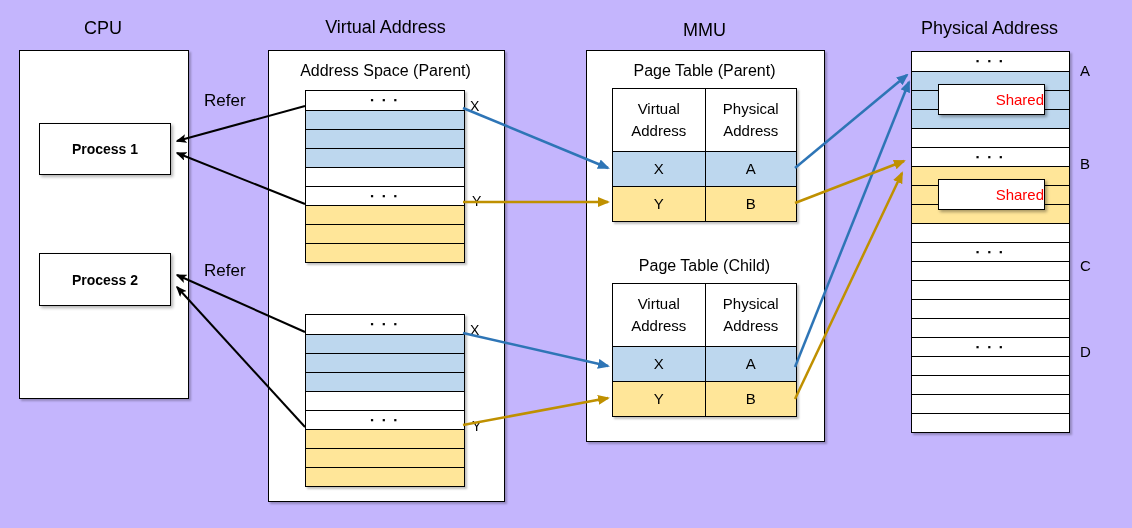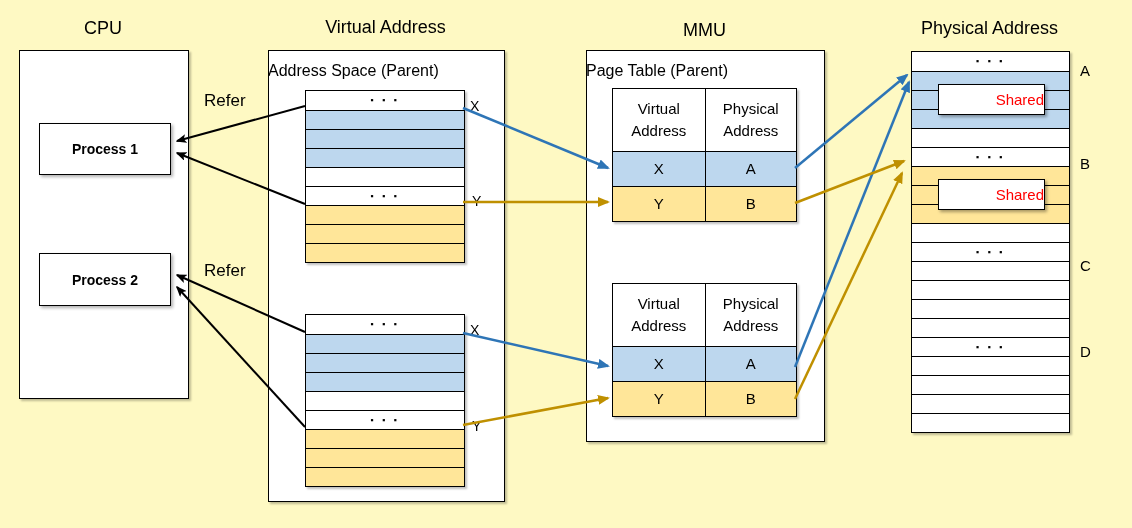--- a/index.html
+++ b/index.html
@@ -5,28 +5,28 @@
   :root{
     --blue-fill:#BDD7EE;
     --yellow-fill:#FFE699;
     --blue-arrow:#2E75B6;
     --yellow-arrow:#BF9000;
     --shared-red:#FF0000;
     --line:#000000;
   }
   html,body{margin:0;padding:0;background:#fff;}
   body{font-family:"Liberation Sans","DejaVu Sans",sans-serif;color:#000;}
-  #canvas{position:relative;width:1132px;height:528px;background:#fef9c3;overflow:hidden;}
+  #canvas{position:relative;width:1132px;height:528px;background:#c4b5fd;overflow:hidden;}
 
   .abs{position:absolute;}
   .title{font-size:18px;text-align:center;white-space:nowrap;}
   .outline-box{border:1.6px solid var(--line);background:#fff;box-shadow:2px 2px 2px rgba(0,0,0,0.25);}
   .small-box{border:1.5px solid var(--line);background:#fff;box-shadow:2px 2px 3px rgba(0,0,0,0.3);
              display:flex;align-items:center;justify-content:center;font-size:14px;}
-  .section-label{font-size:16px;white-space:nowrap;}
+  .section-label{font-size:16px;text-align:center;white-space:nowrap;}
   .refer{font-size:17px;white-space:nowrap;}
 
   
   .mstack{position:absolute;border:1.6px solid var(--line);background:#fff;box-shadow:2px 2px 2px rgba(0,0,0,0.25);}
   .mrow{height:19px;box-sizing:border-box;display:flex;align-items:center;justify-content:center;}
   .mrow + .mrow{border-top:1.4px solid var(--line);}
   .mrow-blue{background:var(--blue-fill);}
   .mrow-yellow{background:var(--yellow-fill);}
   .mrow-white,.mrow-dots{background:#fff;}
   .dots{font-size:9px;letter-spacing:3px;line-height:1;color:#000;}
@@ -121,20 +121,21 @@
   <div class="abs outline-box" style="left:586px;top:50px;width:237px;height:390px;"></div>
   <div class="abs section-label" style="left:586px;top:62px;width:237px;">Page Table (Parent)</div>
   <div class="pt-table" style="left:612px;top:88px;width:183px;">
     <div class="pt-cell pt-head">Virtual Address</div>
     <div class="pt-cell pt-head pt-col2">Physical Address</div>
     <div class="pt-cell pt-data pt-row2 pt-blue">X</div>
     <div class="pt-cell pt-data pt-row2 pt-col2 pt-blue">A</div>
     <div class="pt-cell pt-data pt-row2 pt-yellow">Y</div>
     <div class="pt-cell pt-data pt-row2 pt-col2 pt-yellow">B</div>
   </div>
+  <div class="abs section-label" style="left:586px;top:257px;width:237px;">Page Table (Child)</div>
   <div class="pt-table" style="left:612px;top:283px;width:183px;">
     <div class="pt-cell pt-head">Virtual Address</div>
     <div class="pt-cell pt-head pt-col2">Physical Address</div>
     <div class="pt-cell pt-data pt-row2 pt-blue">X</div>
     <div class="pt-cell pt-data pt-row2 pt-col2 pt-blue">A</div>
     <div class="pt-cell pt-data pt-row2 pt-yellow">Y</div>
     <div class="pt-cell pt-data pt-row2 pt-col2 pt-yellow">B</div>
   </div>
 
   <div class="mstack" style="left:911px;top:51px;width:157px;">

